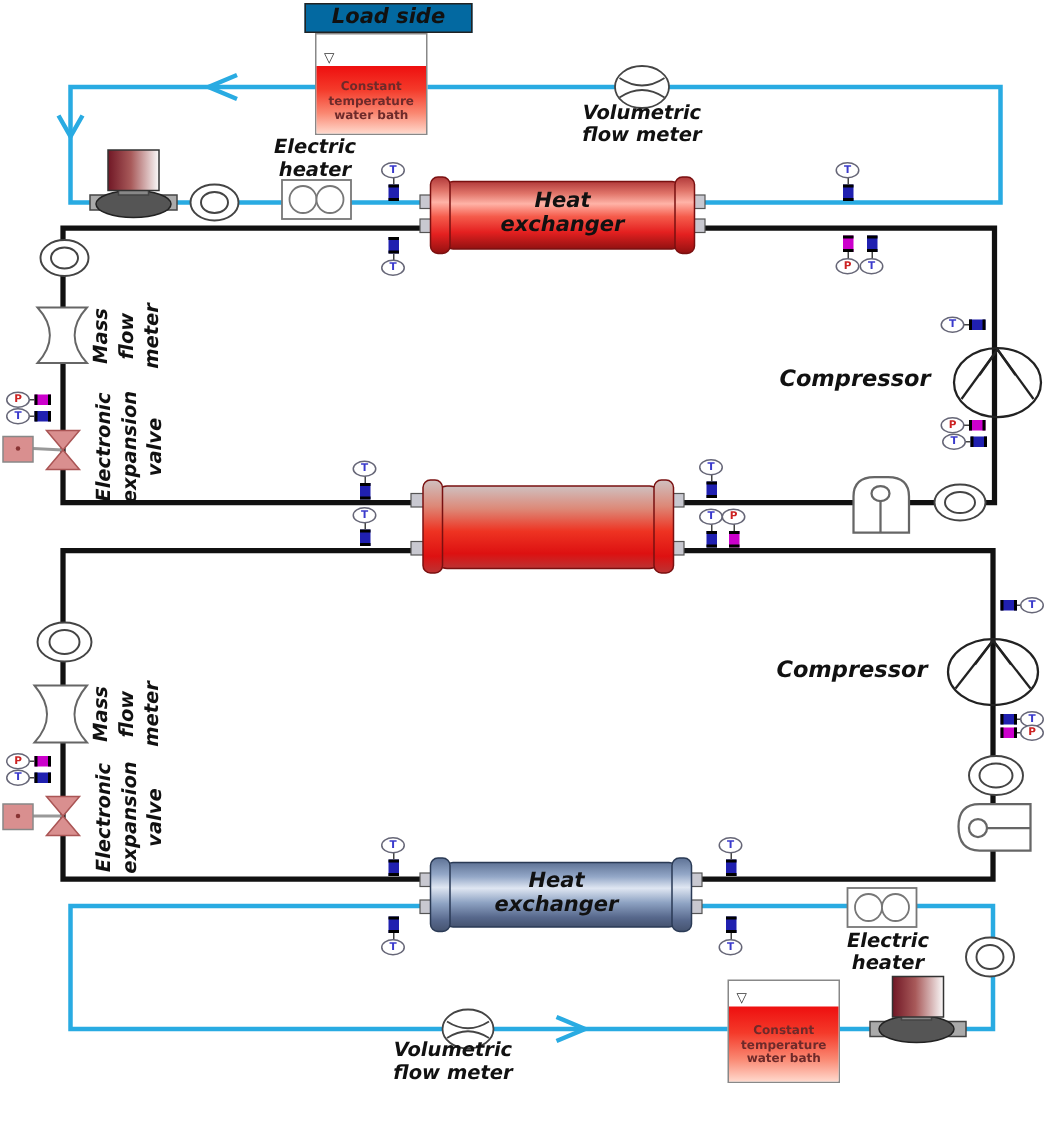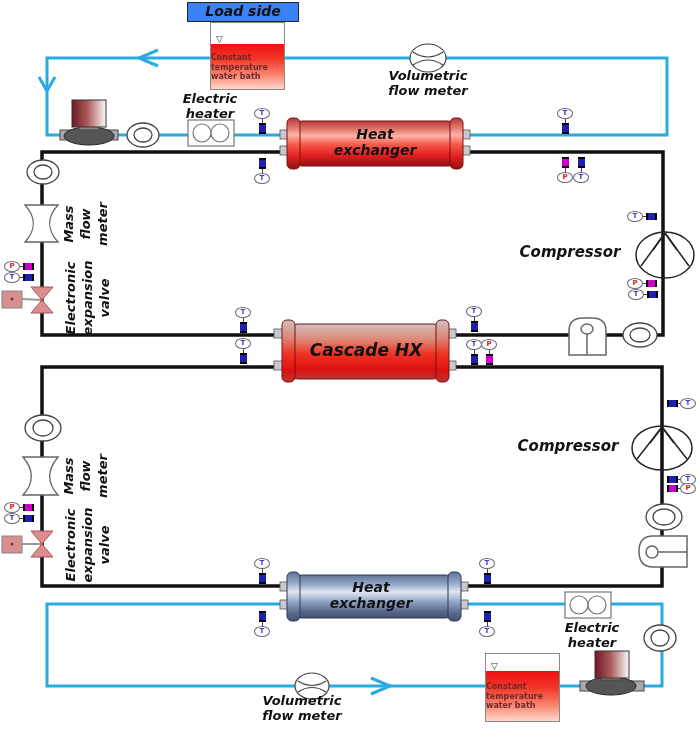--- a/index.html
+++ b/index.html
@@ -3,27 +3,27 @@
 <meta charset="utf-8">
 <style>
   html,body{margin:0;padding:0;background:#fff;}
   #canvas{position:relative;width:700px;height:755px;background:#fff;overflow:hidden;
           font-family:"DejaVu Sans",sans-serif;}
   #pipes{position:absolute;left:0;top:0;z-index:1;}
   .lbl{position:absolute;z-index:4;font-weight:bold;font-style:italic;color:#111;
        white-space:pre-line;text-align:center;line-height:1.12;}
   .cx{transform:translateX(-50%);}
   .rot{transform:translate(-50%,-50%) rotate(-90deg);line-height:1.3;}
-  .tag{background:#3b82f6;border:1.5px solid #222;display:flex;align-items:center;
-       justify-content:center;z-index:4;}
+  .tag{background:#0369a1;border:1.5px solid #222;display:flex;align-items:center;
+       justify-content:center;z-index:4;margin-left:16px;}
   .bath{position:absolute;background:#fff;border:1.5px solid #888;z-index:3;}
   .bath-red{position:absolute;left:0;right:0;bottom:0;
        background:linear-gradient(180deg,#ee0f0f 0%,#f43a2a 35%,#fa8872 70%,#ffd8cc 100%);}
   .bath-txt{position:absolute;left:0;right:0;font-weight:bold;font-size:8px;color:#6e2a2a;
-       white-space:pre-line;line-height:1.2;}
+       white-space:pre-line;text-align:center;line-height:1.2;}
   .lvl{position:absolute;font-size:9px;color:#333;line-height:1;}
   .s-rect{position:absolute;z-index:5;}
   .s-bub{position:absolute;z-index:5;width:16px;height:11px;border:1px solid #667;
        border-radius:50%;background:#fff;display:flex;align-items:center;justify-content:center;
        font-size:7px;font-weight:bold;box-sizing:border-box;}
   .s-stem{position:absolute;z-index:5;background:#444;}
 </style>
 </head>
 <body>
 
@@ -236,21 +236,20 @@
 heater</div>
 <div class="lbl cx" style="left:375px;top:127px;font-size:14px;width:140px;z-index:5;">Heat
 exchanger</div>
 <div class="lbl cx" style="left:570px;top:244px;font-size:15px;width:140px;">Compressor</div>
 <div class="lbl rot" style="left:86px;top:224px;font-size:13px;">Mass
 flow
 meter</div>
 <div class="lbl rot" style="left:88px;top:298px;font-size:13px;">Electronic
 expansion
 valve</div>
-<div class="lbl cx" style="left:366px;top:341px;font-size:17px;width:180px;z-index:5;">Cascade HX</div>
 <div class="lbl cx" style="left:568px;top:438px;font-size:15px;width:140px;">Compressor</div>
 <div class="lbl rot" style="left:86px;top:476px;font-size:13px;">Mass
 flow
 meter</div>
 <div class="lbl rot" style="left:88px;top:545px;font-size:13px;">Electronic
 expansion
 valve</div>
 <div class="lbl cx" style="left:371px;top:580px;font-size:14px;width:140px;z-index:5;">Heat
 exchanger</div>
 <div class="lbl cx" style="left:592px;top:621px;font-size:13px;width:110px;">Electric

